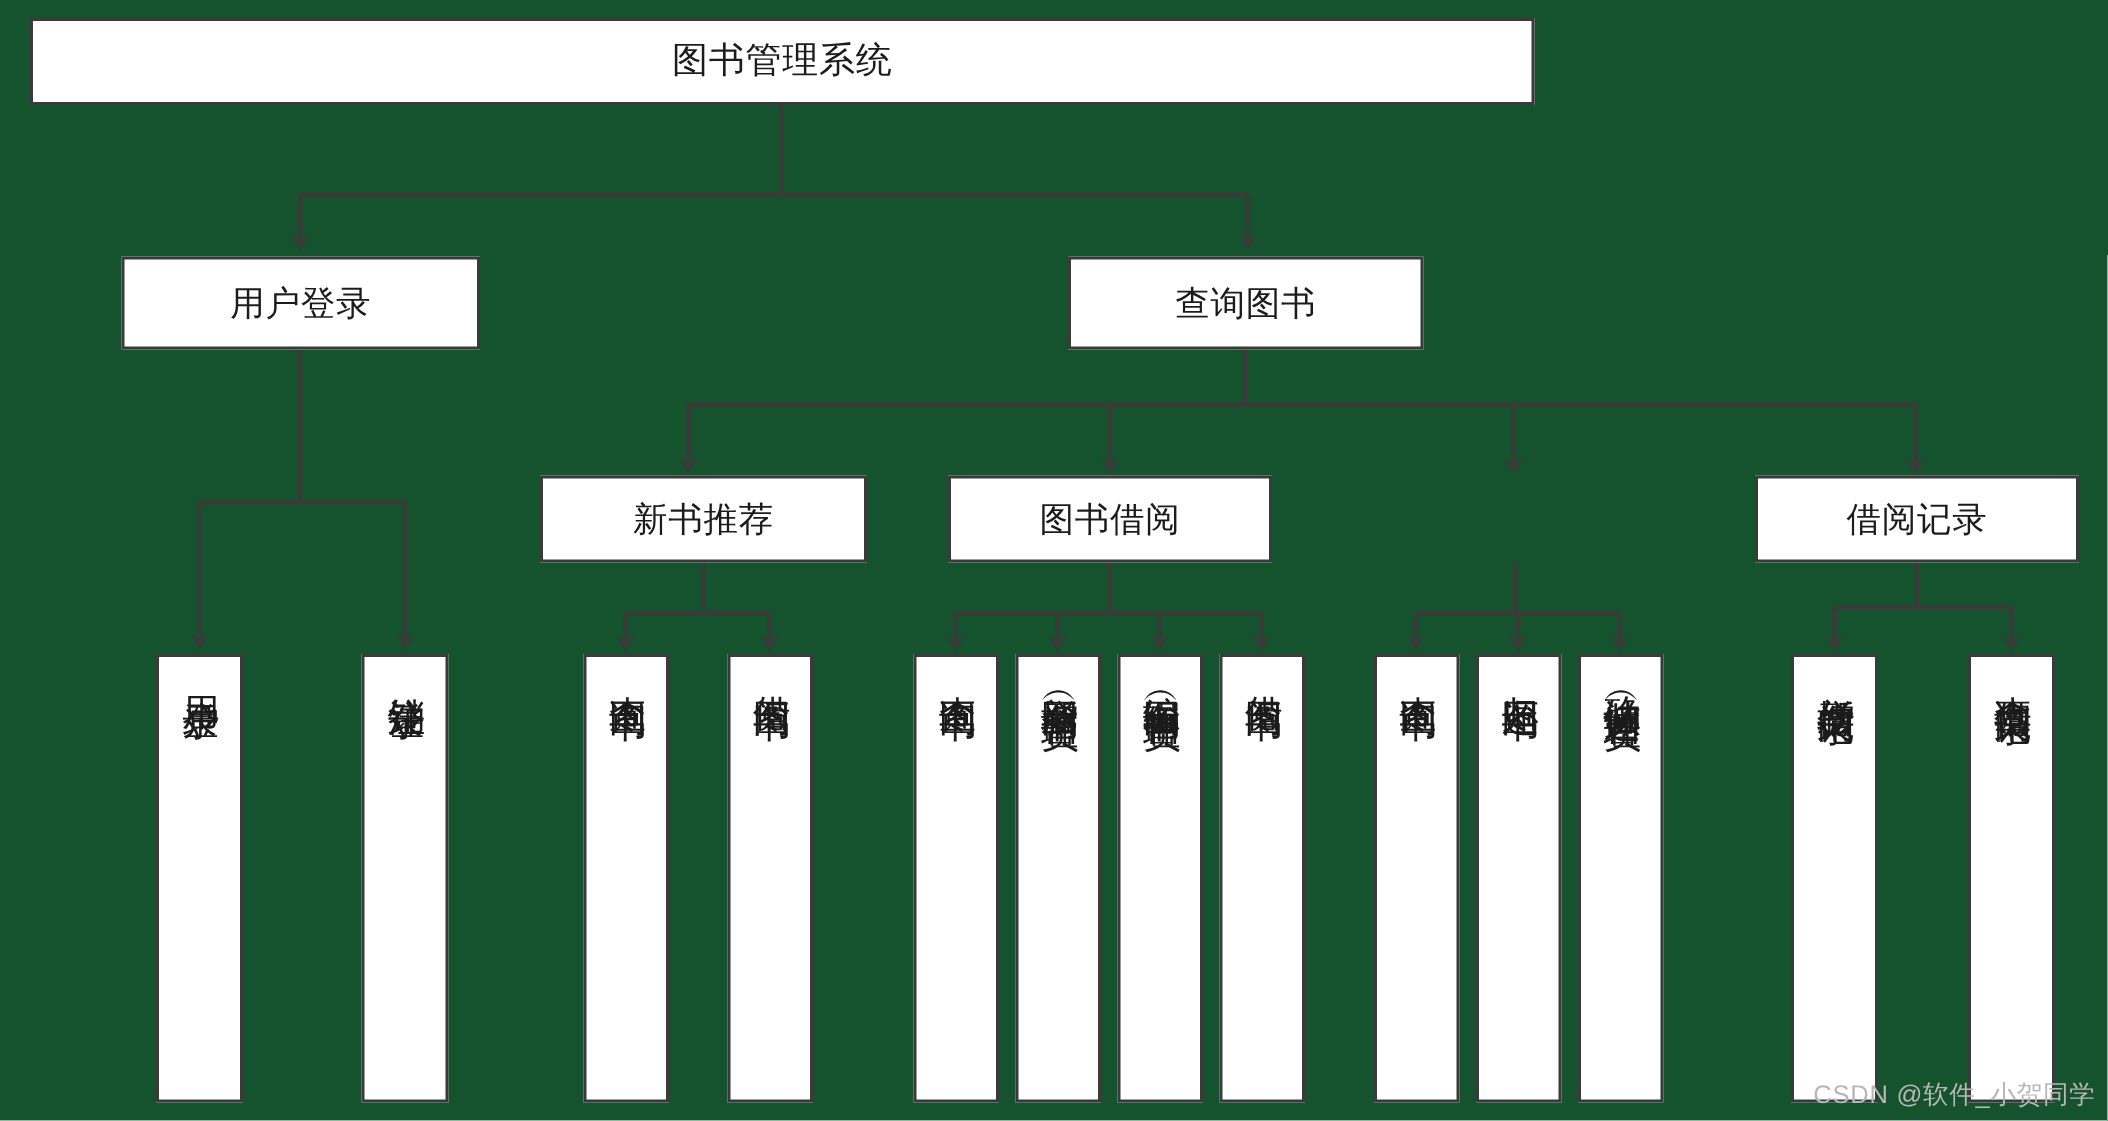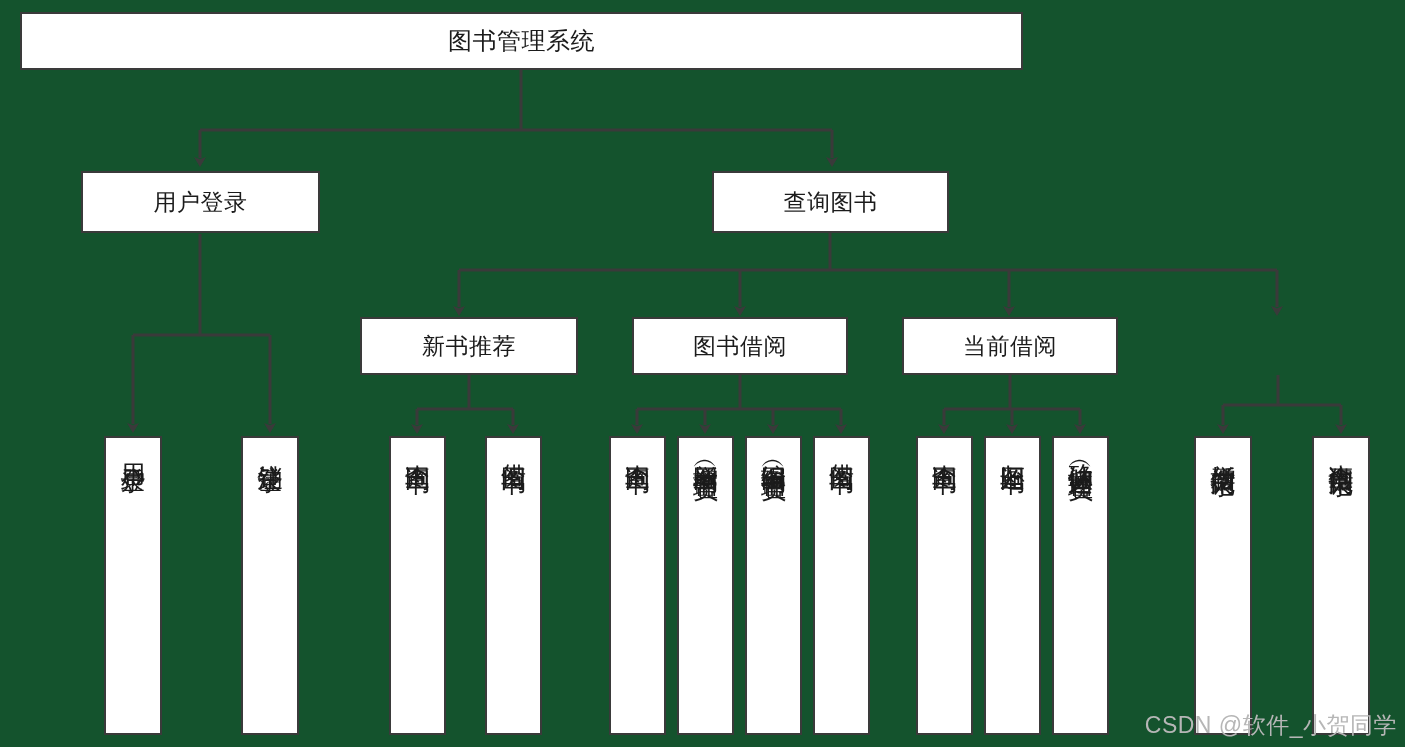--- a/index.html
+++ b/index.html
@@ -55,21 +55,21 @@
     text-orientation: upright;
     font-size: 25px;
     letter-spacing: 2px;
     line-height: 1;
   }
   .node.root .node-label { font-size: 24px; }
   .watermark {
     position: absolute;
     right: 8px;
     bottom: 6px;
-    font-size: 23px;
+    font-size: 17px;
     color: #b6b6b6;
     white-space: nowrap;
     letter-spacing: 0.5px;
   }
 </style>
 </head>
 <body>
 
 <div id="diagram-canvas">
 
@@ -133,22 +133,22 @@
   <div class="node horizontal" style="left:712px; top:171px; width:237px; height:62px;">
     <span class="node-label">查询图书</span>
   </div>
 
   <div class="node horizontal" style="left:632px; top:317px; width:216px; height:58px;">
     <span class="node-label">图书借阅</span>
   </div>
   <div class="node horizontal" style="left:360px; top:317px; width:218px; height:58px;">
     <span class="node-label">新书推荐</span>
   </div>
-  <div class="node horizontal" style="left:902px; top:317px; width:216px; height:58px;">
-    <span class="node-label">当前借阅</span>
+  <div class="node horizontal" style="left:1170px; top:317px; width:216px; height:58px;">
+    <span class="node-label">借阅记录</span>
   </div>
 
   <div class="node vertical" style="left:104px; top:436px; width:58px; height:299px;">
     <span class="node-label">用户登录</span>
   </div>
   <div class="node vertical" style="left:241px; top:436px; width:58px; height:299px;">
     <span class="node-label">注销登录</span>
   </div>
 
   <div class="node vertical" style="left:389px; top:436px; width:57px; height:299px;">

